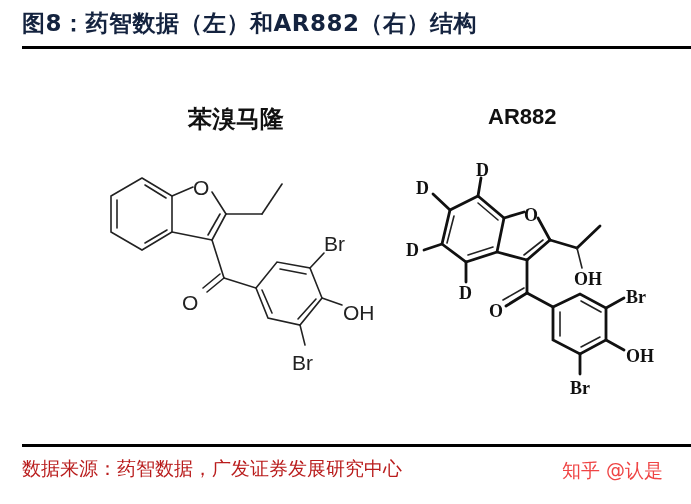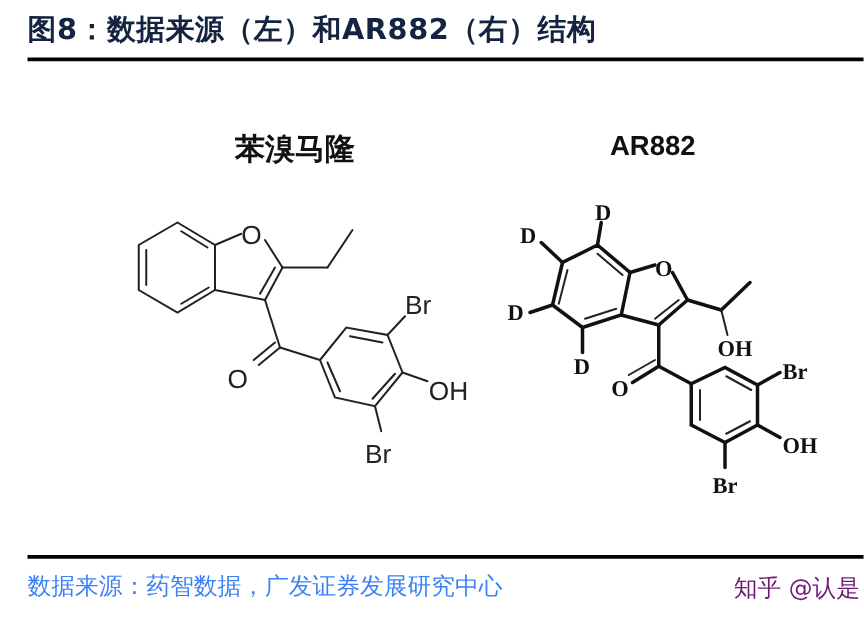--- a/index.html
+++ b/index.html
@@ -17,38 +17,38 @@
     font-size: 24px; font-weight: bold; color: #111;
     font-family: "DejaVu Serif", serif; white-space: nowrap;
   }
   .mol-label-right {
     position: absolute; left: 488px; top: 104px;
     font-size: 22px; font-weight: bold; color: #111;
     font-family: "Liberation Sans", sans-serif; white-space: nowrap;
   }
   .source {
     position: absolute; left: 22px; top: 456px;
-    font-size: 19px; color: #3b82f6; white-space: nowrap;
+    font-size: 19px; color: #b91c1c; white-space: nowrap;
     font-family: "DejaVu Serif", serif;
   }
   .watermark {
-    position: absolute; left: 587px; top: 458px;
-    font-size: 19px; color: #701a75; white-space: nowrap;
+    position: absolute; left: 562px; top: 458px;
+    font-size: 19px; color: #ef4444; white-space: nowrap;
     font-family: "DejaVu Sans", sans-serif;
   }
   svg.mol { position: absolute; left: 0; top: 0; }
   .bond { stroke: #222; stroke-width: 1.6; fill: none; stroke-linecap: round; }
   .bond-b { stroke: #111; stroke-width: 2.8; fill: none; stroke-linecap: round; }
   .atom { font-family: "Liberation Sans", sans-serif; font-size: 21px; fill: #222; }
   .atom-s { font-family: "Liberation Serif", serif; font-size: 18px; font-weight: bold; fill: #111; }
 </style>
 </head>
 <body>
 
-<div class="fig-title">图8：数据来源（左）和AR882（右）结构</div>
+<div class="fig-title">图8：药智数据（左）和AR882（右）结构</div>
 <div class="rule-top"></div>
 
 <div class="mol-label-left">苯溴马隆</div>
 <div class="mol-label-right">AR882</div>
 
 <svg class="mol" width="691" height="504" viewBox="0 0 691 504">
 
   <g>
 
     <polyline class="bond" points="142,178 111,196 111,232 142,250 172,232 172,196 142,178"></polyline>

